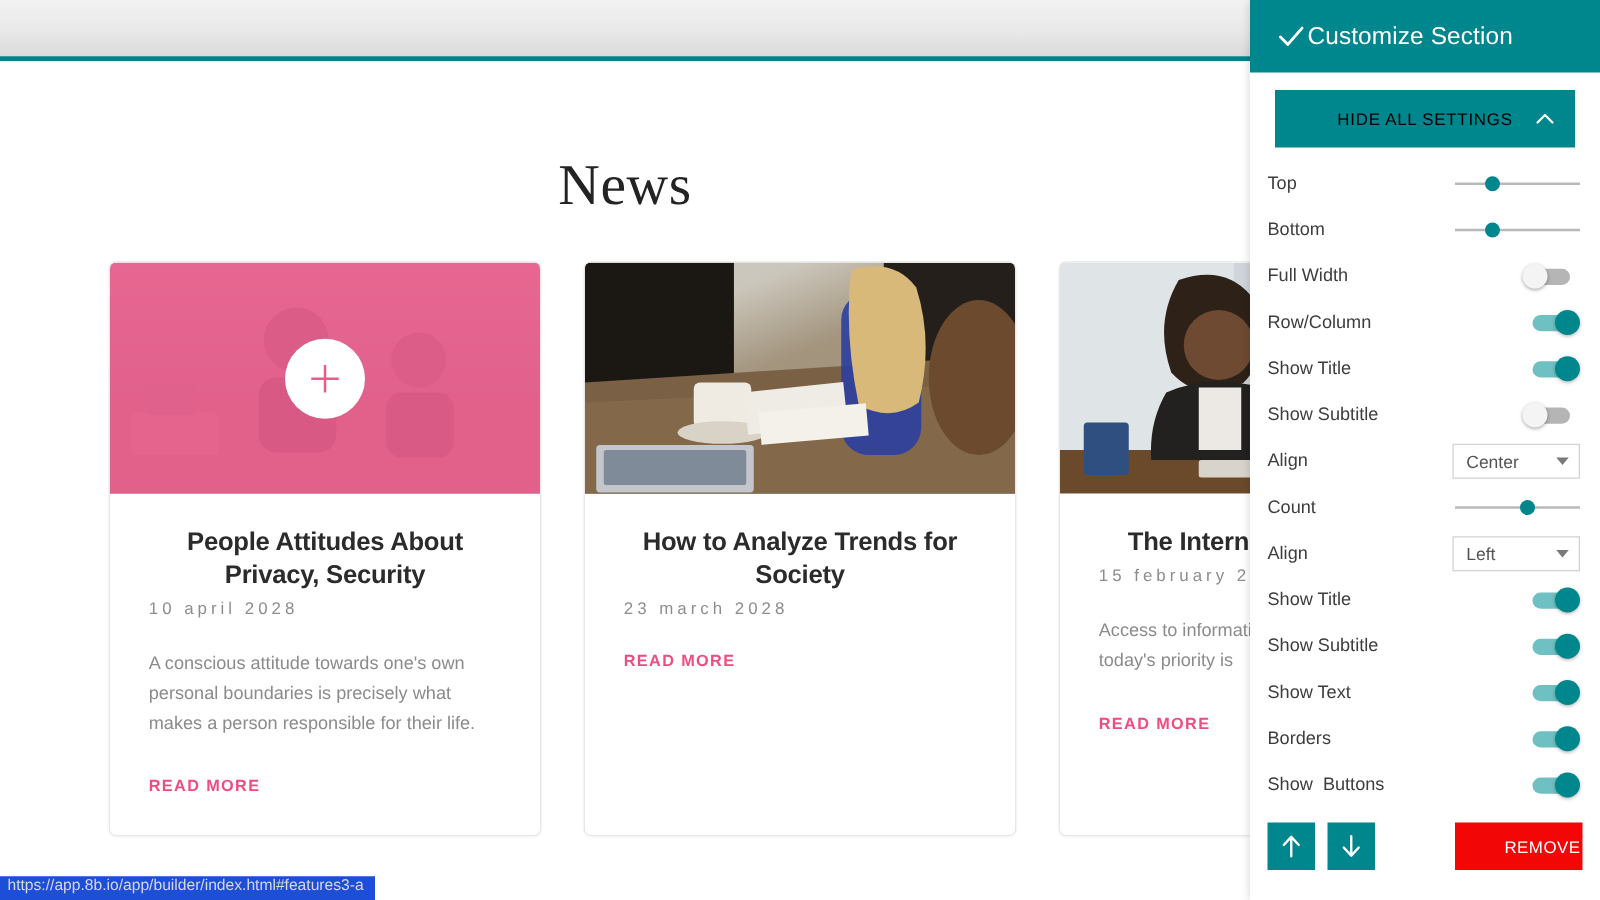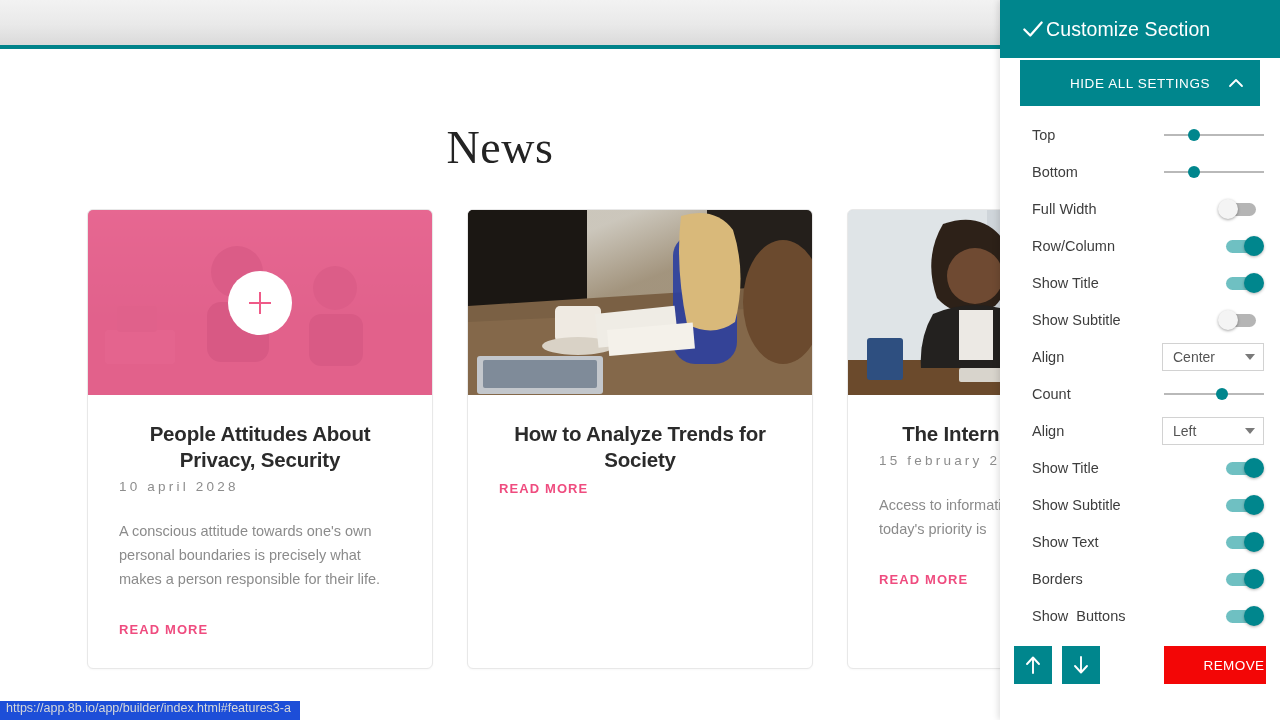--- a/index.html
+++ b/index.html
@@ -132,40 +132,40 @@
     display: flex; align-items: center; 
     padding: 0 20px;
   }
   #panel-header .check-icon { width: 26px; height: 26px; flex: 0 0 auto; }
   #panel-title {
     color: #ffffff; font-size: 19.5px; font-weight: 400;
     letter-spacing: .1px;
   }
 
   #hide-all-settings {
-    margin: 2px 20px 0 20px;
+    margin: 14px 20px 0 20px;
     height: 46px;
     background: #00868d;
     border: none;
-    color: #ffffff;
+    color: #000000;
     font-size: 13.5px; font-weight: 500; letter-spacing: .6px;
     display: flex; align-items: center; justify-content: center;
     position: relative;
     cursor: pointer;
     font-family: "Liberation Sans", sans-serif;
     width: calc(100% - 40px);
   }
   #hide-all-settings .chev { position: absolute; right: 16px; top: 17px; }
 
   #settings-list { padding: 10px 0 0 0; }
 
   .setting-row {
     height: 37px;
     display: flex; align-items: center;
-    padding: 0 16px 0 32px;
+    padding: 0 16px 0 14px;
   }
   .setting-label {
     flex: 1 1 auto;
     font-size: 14.5px;
     color: #3d3d3d;
     white-space: pre;
   }
 
   
   .slider {
@@ -303,20 +303,21 @@
           <rect x="88" y="96" width="46" height="36" rx="5" fill="#efeae2"></rect>
           <ellipse cx="111" cy="136" rx="36" ry="9" fill="#d9d2c6"></ellipse>
           <rect x="128" y="104" width="80" height="34" fill="#efece5" transform="rotate(-6 128 104)"></rect>
           <rect x="140" y="120" width="86" height="26" fill="#f4f1ea" transform="rotate(-5 140 120)"></rect>
           <rect x="10" y="146" width="126" height="38" rx="3" fill="#c3c7cc"></rect>
           <rect x="16" y="150" width="114" height="28" rx="2" fill="#7f8b99"></rect>
         </svg>
       </div>
       <div class="card-body">
         <div class="card-title">How to Analyze Trends for Society</div>
+        <div class="card-date">23 march 2028</div>
         <a class="card-link" href="#">READ MORE</a>
       </div>
     </div>
 
     <div class="news-card">
       <div class="card-media">
         <svg viewBox="0 0 346 185" preserveAspectRatio="xMidYMid slice">
           <rect width="346" height="185" fill="#cfd5da"></rect>
           <rect x="0" y="0" width="140" height="150" fill="#dfe4e7"></rect>
           <rect x="230" y="0" width="116" height="185" fill="#6f7276"></rect>

